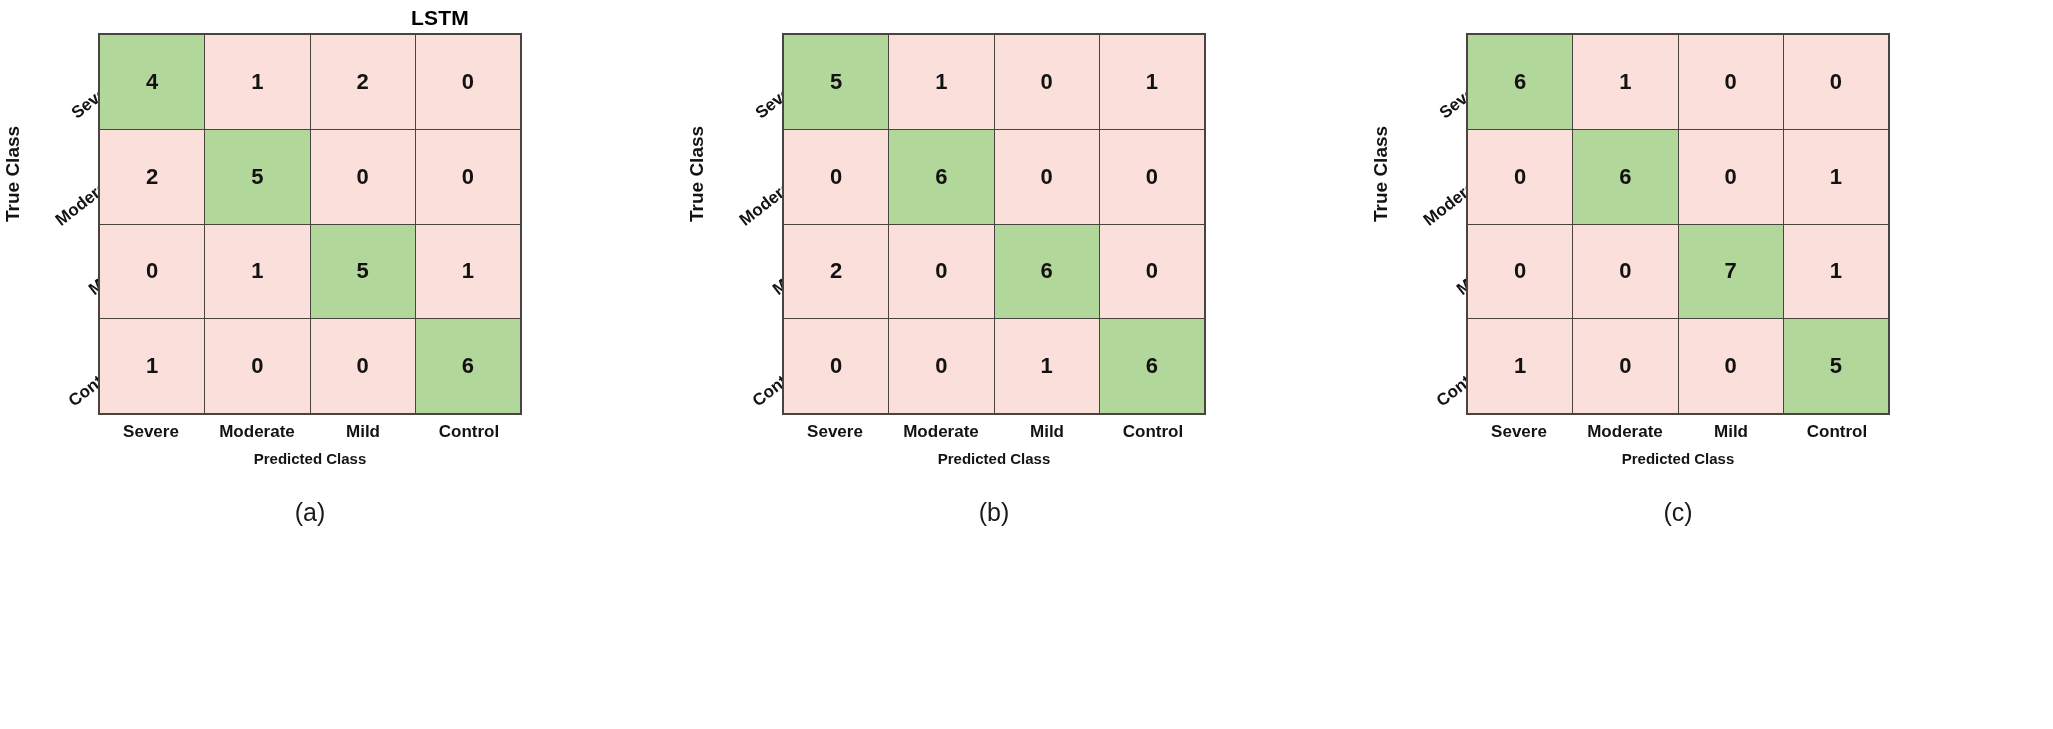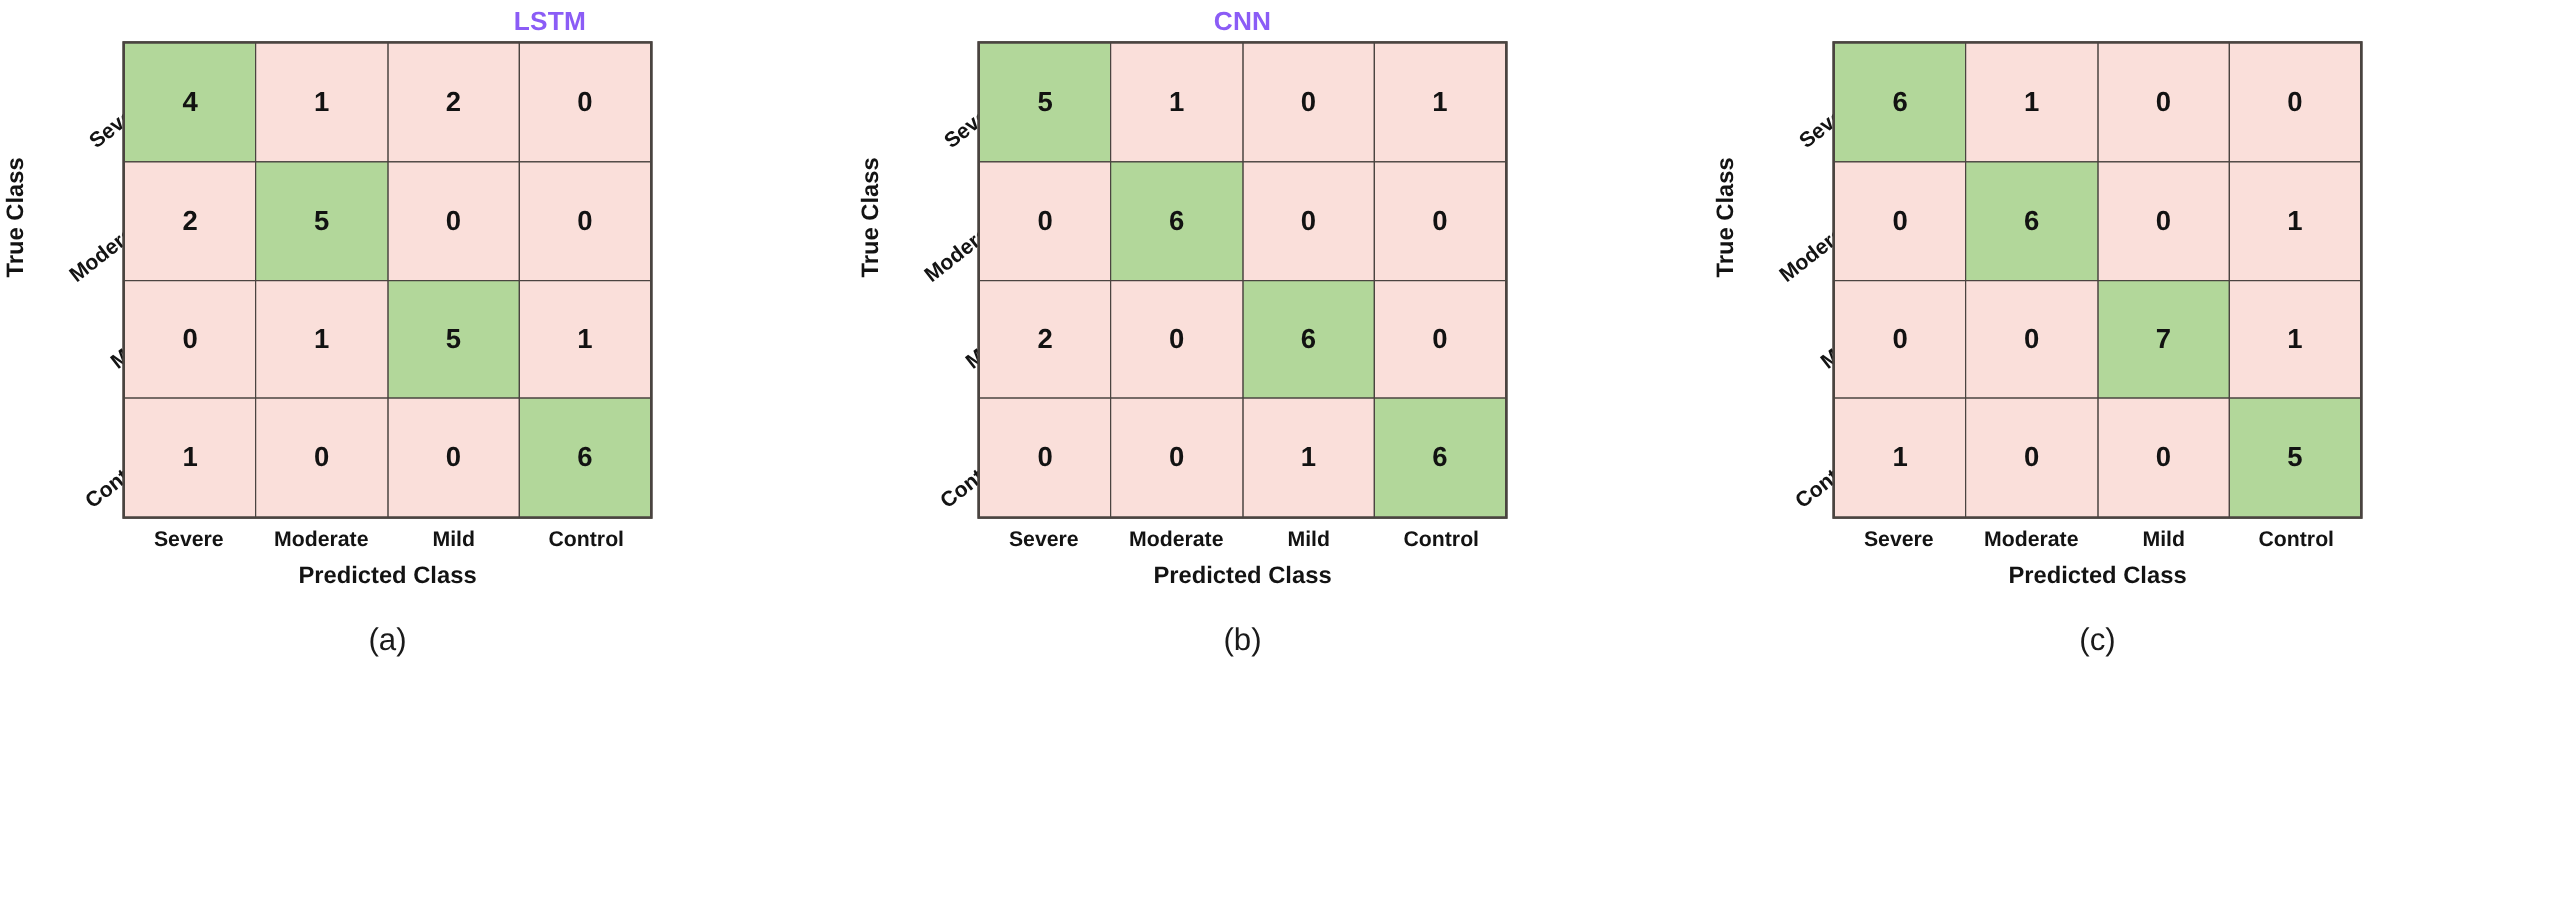--- a/index.html
+++ b/index.html
@@ -35,21 +35,21 @@
   
   .panel-title {
     position: absolute;
     top: 6px;
     left: 0;
     width: 100%;
     text-align: center;
     font-size: 21px;
     font-weight: bold;
     letter-spacing: .2px;
-    color: #8b5cf6;
+    color: #000000;
   }
   .panel:nth-child(1) .panel-title { padding-left: 130px; width: 430px; left: 95px; }
   .panel:nth-child(2) .panel-title { padding-left: 0px;  width: 430px; left: 95px; }
   .panel:nth-child(3) .panel-title { padding-left: 0px;  width: 430px; left: 95px; }
 
   
   .y-axis-title {
     position: absolute;
     left: 2px;
     top: 222px;
@@ -134,21 +134,21 @@
     color: #131313;
   }
 
   
   .x-axis-title {
     position: absolute;
     left: 98px;
     top: 450px;
     width: 424px;
     text-align: center;
-    font-size: 19px;
+    font-size: 15px;
     font-weight: bold;
     color: #131313;
   }
 
   
   .subcaption {
     position: absolute;
     left: 98px;
     top: 498px;
     width: 424px;
@@ -211,21 +211,20 @@
       <div class="col-label">Moderate</div>
       <div class="col-label">Mild</div>
       <div class="col-label">Control</div>
     </div>
 
     <div class="x-axis-title">Predicted Class</div>
     <div class="subcaption">(a)</div>
   </div>
 
   <div class="panel">
-    <div class="panel-title">CNN</div>
 
     <div class="y-axis-title">True Class</div>
 
     <div class="row-labels">
       <div class="row-label r0">
           <span>Severe</span>
         </div>
       <div class="row-label r1">
           <span>Moderate</span>
         </div>

